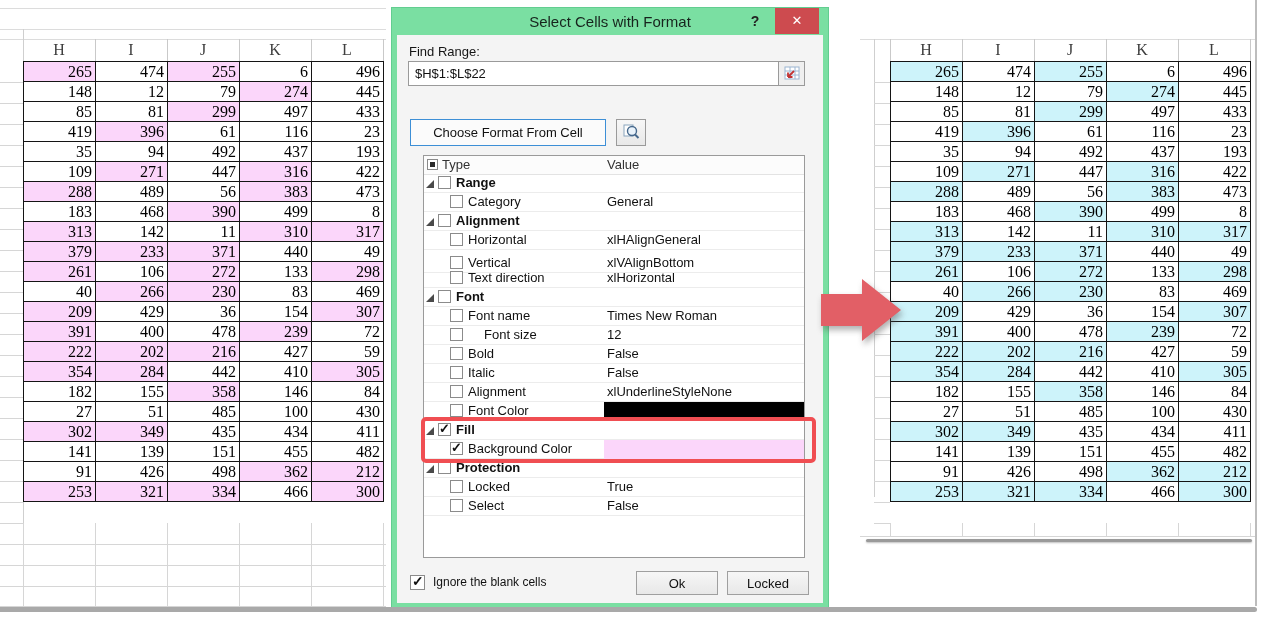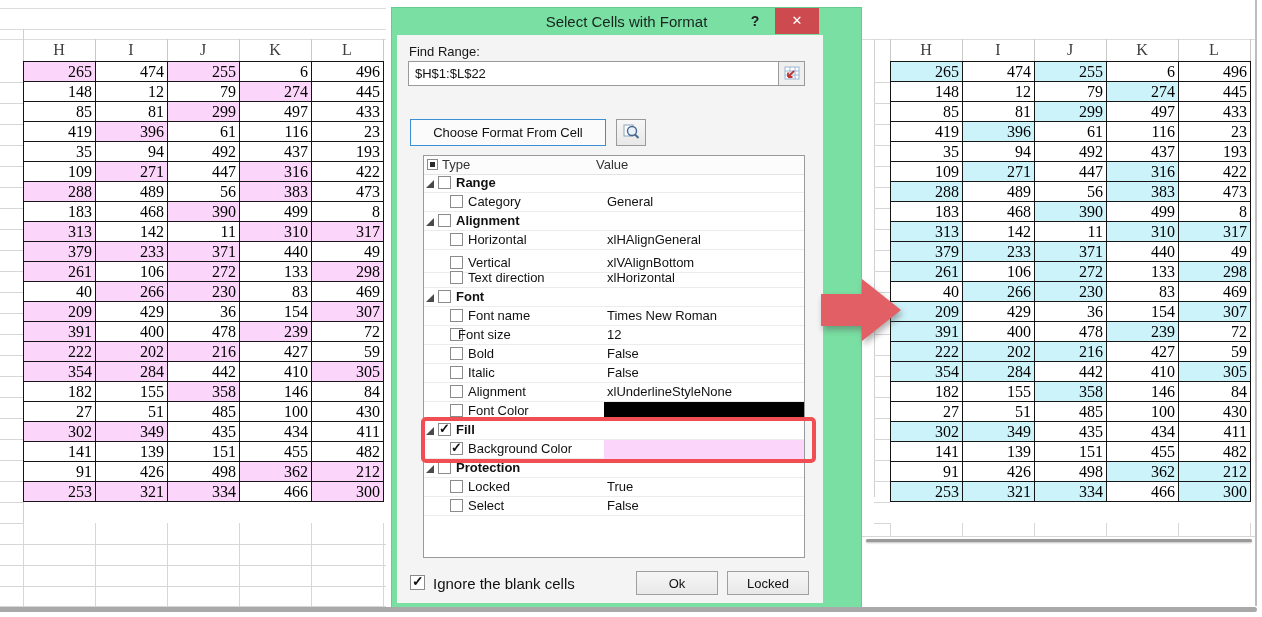--- a/index.html
+++ b/index.html
@@ -14,21 +14,21 @@
   .sheet{position:absolute;left:0;top:0;width:1262px;height:617px;pointer-events:none;}
   .sheet *{pointer-events:auto;}
   .hcell{position:absolute;height:22px;line-height:22px;text-align:center;
          font-family:"Liberation Serif",serif;font-size:16px;color:#3f3f3f;}
   table.sheet-table{position:absolute;border-collapse:collapse;table-layout:fixed;}
   table.sheet-table td{border:1px solid #141414;width:72px;min-width:72px;max-width:72px;
        height:20px;box-sizing:border-box;font-family:"Liberation Serif",serif;font-size:16px;
        color:#000;text-align:right;padding:0 3px 0 0;overflow:hidden;}
 
   
-  .dialog{position:absolute;left:392px;top:8px;width:469px;height:600px;background:#7adfa2;
+  .dialog{position:absolute;left:392px;top:8px;width:436px;height:600px;background:#7adfa2;
           box-shadow:0 0 0 1px #62cd90;}
   .titlebar{position:absolute;left:0;top:0;width:100%;height:27px;}
   .title{position:absolute;left:0;top:0;width:100%;text-align:center;line-height:27px;
          font-size:15px;color:#17241d;}
   .helpbtn{position:absolute;left:352px;top:0;width:22px;height:26px;text-align:center;
          line-height:26px;font-size:14px;font-weight:bold;color:#222;cursor:pointer;}
   .closebtn{position:absolute;left:383px;top:0;width:44px;height:26px;background:#cd4b4f;
          color:#fff;text-align:center;line-height:26px;font-size:13px;cursor:pointer;}
   .dbody{position:absolute;left:5px;top:27px;width:426px;height:568px;background:#f4f4f4;}
   .find-label{position:absolute;left:12px;top:9px;font-size:13px;color:#151515;}
@@ -43,21 +43,21 @@
   .choose-btn{position:absolute;left:13px;top:84px;width:196px;height:27px;background:#fbfbfb;
          border:1px solid #3d8fd6;font-size:13px;color:#111;font-family:"Liberation Sans",sans-serif;cursor:pointer;}
   .mag-btn{position:absolute;left:219px;top:84px;width:30px;height:27px;
          background:linear-gradient(#f7f7f7,#e8e8e8);border:1px solid #9a9a9a;cursor:pointer;padding:0;}
 
   .tree{position:absolute;left:26px;top:120px;width:382px;height:403px;background:#fff;
         border:1px solid #9a9a9a;box-sizing:border-box;overflow:hidden;}
   .tree-head{position:absolute;left:0;top:0;width:100%;height:18px;border-bottom:1px solid #e3e3e3;
         background:#fcfcfc;font-size:13px;color:#333;}
   .th-type{position:absolute;left:18px;top:1px;}
-  .th-value{position:absolute;left:172px;top:1px;}
+  .th-value{position:absolute;left:183px;top:1px;}
   .ind-box{position:absolute;left:3px;top:3px;width:11px;height:11px;border:1px solid #8a8a8a;
         background:#fff;box-sizing:border-box;}
   .ind-box::after{content:"";position:absolute;left:2px;top:2px;width:5px;height:5px;background:#2a2a2a;}
   .trow{position:absolute;left:0;width:380px;height:19px;border-bottom:1px solid #ececec;
         box-sizing:border-box;font-size:13px;color:#111;cursor:default;}
   .trow .lbl{position:absolute;top:1px;}
   .trow.group .lbl{font-weight:bold;}
   .trow .val{position:absolute;left:183px;top:1px;}
   .swatch{position:absolute;left:180px;top:0;width:200px;height:19px;}
   .exp{position:absolute;left:2px;top:6px;width:0;height:0;
@@ -65,21 +65,21 @@
   .cb{position:absolute;top:2px;width:13px;height:13px;background:#fff;border:1px solid #8b8b8b;
       box-sizing:border-box;}
   .cb.checked::after{content:"✓";position:absolute;left:0px;top:-3px;font-size:13px;
       font-weight:bold;color:#111;}
   .red-rect{position:absolute;left:24px;top:382px;width:395px;height:46px;border:4px solid #f04e52;
       border-radius:5px;box-sizing:border-box;pointer-events:none;z-index:5;}
 
   .ignore-cb{position:absolute;left:13px;top:540px;width:15px;height:15px;background:#fff;
       border:1px solid #8b8b8b;box-sizing:border-box;cursor:pointer;}
   .ignore-cb::after{content:"✓";position:absolute;left:1px;top:-3px;font-size:14px;font-weight:bold;color:#111;}
-  .ignore-lbl{position:absolute;left:36px;top:540px;font-size:15px;color:#111;}
+  .ignore-lbl{position:absolute;left:36px;top:540px;font-size:12px;color:#111;}
   .btn{position:absolute;width:82px;height:24px;background:linear-gradient(#f6f6f6,#e8e8e8);
       border:1px solid #9f9f9f;font-size:13px;color:#111;font-family:"Liberation Sans",sans-serif;cursor:pointer;}
   .ok-btn{left:239px;top:536px;}
   .cancel-btn{left:330px;top:536px;}
 
   
   .arrow-svg{position:absolute;left:816px;top:268px;z-index:8;
       filter:drop-shadow(2px 4px 3px rgba(80,80,80,.45));}
 
   
@@ -580,21 +580,21 @@
               <span class="cb" style="left: 14px;"></span>
               <span class="lbl" style="left: 32px;">Font</span>
             </div>
             <div class="trow" style="top: 151px;">
               <span class="cb" style="left: 26px;"></span>
               <span class="lbl" style="left: 44px;">Font name</span>
               <span class="val">Times New Roman</span>
             </div>
             <div class="trow" style="top: 170px;">
               <span class="cb" style="left: 26px;"></span>
-              <span class="lbl" style="left: 34px;">Font size</span>
+              <span class="lbl" style="left: 60px;">Font size</span>
               <span class="val">12</span>
             </div>
             <div class="trow" style="top: 189px;">
               <span class="cb" style="left: 26px;"></span>
               <span class="lbl" style="left: 44px;">Bold</span>
               <span class="val">False</span>
             </div>
             <div class="trow" style="top: 208px;">
               <span class="cb" style="left: 26px;"></span>
               <span class="lbl" style="left: 44px;">Italic</span>

